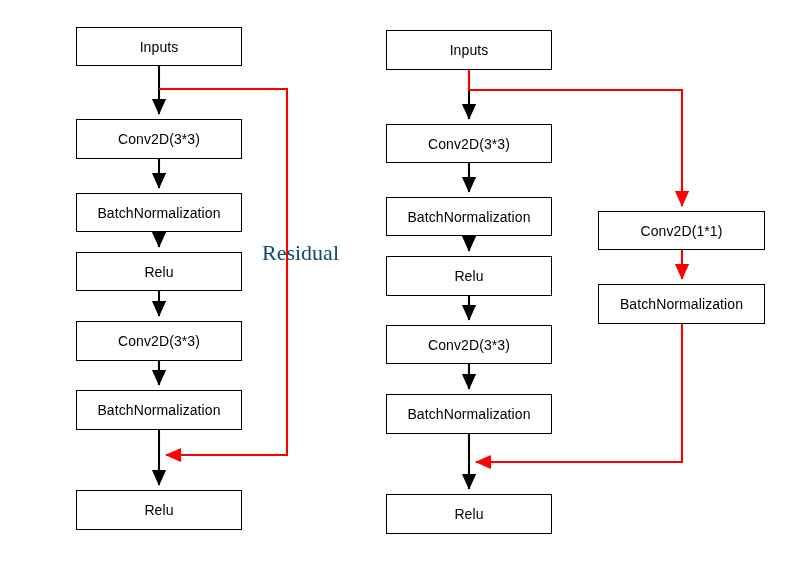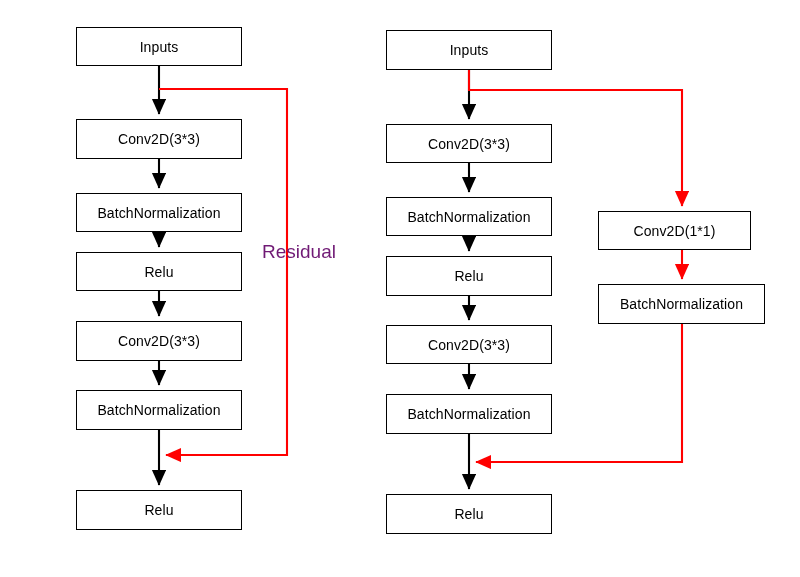--- a/index.html
+++ b/index.html
@@ -28,25 +28,25 @@
     justify-content: center;
     color: #000000;
     font-size: 14px;
     line-height: 1;
     letter-spacing: 0.1px;
     white-space: nowrap;
     font-family: "Liberation Sans", sans-serif;
   }
   .label-residual {
     position: absolute;
-    color: #701a75;
-    font-size: 19px;
+    color: #0c4a6e;
+    font-size: 22px;
     line-height: 1;
     white-space: nowrap;
-    font-family: Liberation Sans, sans-serif;
+    font-family: Liberation Serif, serif;
   }
   svg.edges {
     position: absolute;
     left: 0;
     top: 0;
     width: 800px;
     height: 577px;
     overflow: visible;
     pointer-events: none;
   }
@@ -136,20 +136,20 @@
   <div class="node" style="left:386px;top:325px;width:166px;height:39px;">
     <span>Conv2D(3*3)</span>
   </div>
   <div class="node" style="left:386px;top:394px;width:166px;height:40px;">
     <span>BatchNormalization</span>
   </div>
   <div class="node" style="left:386px;top:494px;width:166px;height:40px;">
     <span>Relu</span>
   </div>
 
-  <div class="node" style="left:598px;top:211px;width:153px;height:39px;">
+  <div class="node" style="left:598px;top:211px;width:167px;height:39px;">
     <span>Conv2D(1*1)</span>
   </div>
   <div class="node" style="left:598px;top:284px;width:167px;height:40px;">
     <span>BatchNormalization</span>
   </div>
 
 </div>
 
 </body></html>

